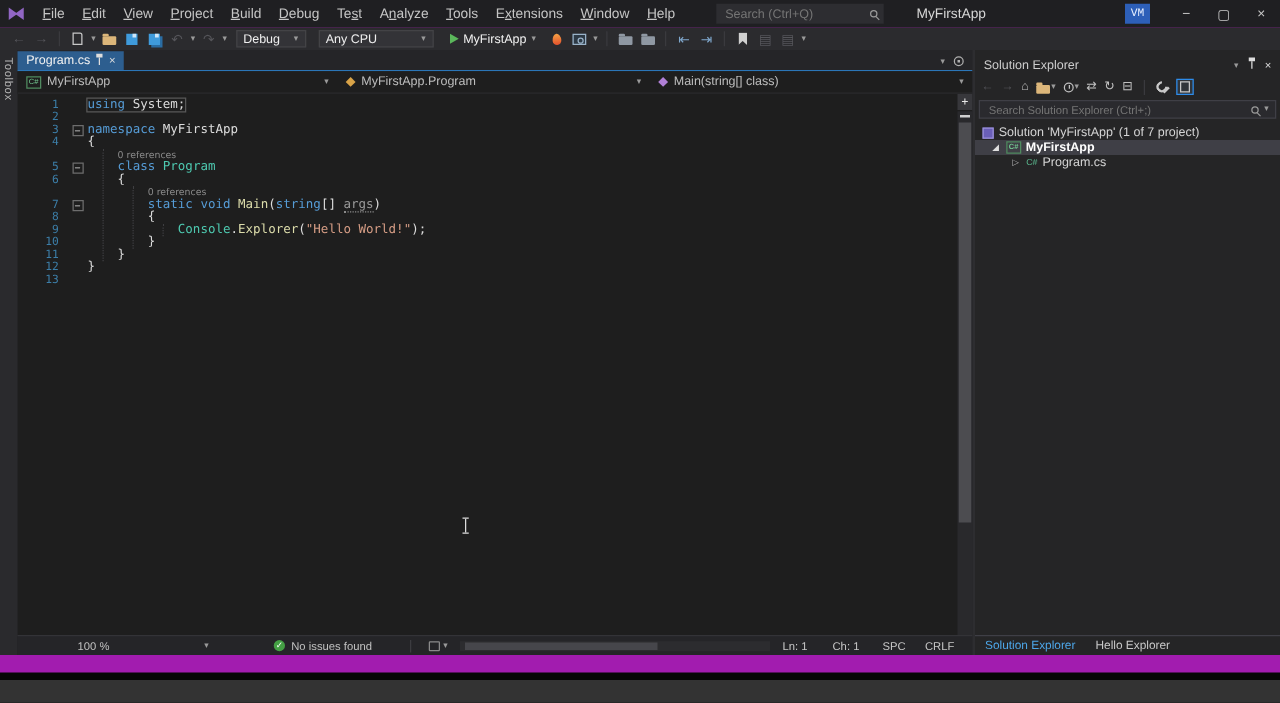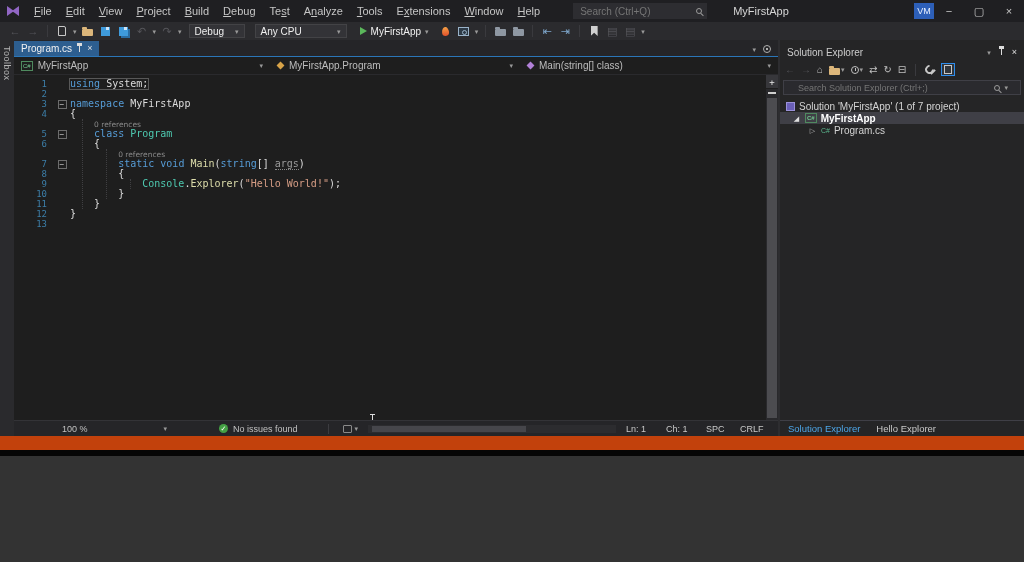--- a/index.html
+++ b/index.html
@@ -1,34 +1,34 @@
 <!DOCTYPE html>
 <html><head>
 <meta charset="utf-8">
 <style>
   html,body{margin:0;padding:0;background:#333;}
   *{box-sizing:border-box;}
-  .screen{position:relative;width:1024px;height:456px;background:#c2410c;overflow:hidden;
+  .screen{position:relative;width:1024px;height:544px;background:#a21caf;overflow:hidden;
     font-family:"Liberation Sans","DejaVu Sans",sans-serif;color:#cccccc;font-size:11px;}
 
   
   .titlebar{position:absolute;top:0;left:0;right:0;height:22px;background:#1f1f22;display:flex;align-items:center;padding-left:7px;}
   .logo{display:flex;align-items:center;margin-right:8px;}
   .logo i{display:block;width:0;height:0;border-top:5px solid transparent;border-bottom:5px solid transparent;}
   .logo .l{border-left:7px solid #9166c4;}
   .logo .r{border-right:7px solid #9166c4;margin-left:-2px;}
   .menu-item{padding:0 7px;color:#c5c5c5;font-size:11px;white-space:nowrap;}
   .menu-item u{text-decoration:underline;}
   .tb-search{display:flex;align-items:center;height:16px;width:134px;margin-left:26px;background:#2d2d31;padding:0 5px;}
   .tb-search input{flex:1;min-width:0;background:transparent;border:0;outline:0;color:#8f8f8f;font-size:10px;font-family:inherit;}
   .mag{width:6px;height:6px;border:1px solid #9a9a9a;border-radius:50%;position:relative;flex:none;}
   .mag::after{content:'';position:absolute;width:4px;height:1px;background:#9a9a9a;transform:rotate(45deg);right:-3px;bottom:-2px;}
   .win-title{margin-left:26px;color:#d6d6d6;}
   .tb-spacer{flex:1;}
-  .avatar{width:20px;height:16px;background:#2d5fb8;color:#e8f0ff;font-size:9px;display:flex;align-items:center;justify-content:center;}
+  .avatar{width:20px;height:16px;background:#2d5fb8;color:#e8f0ff;font-size:9px;display:flex;align-items:center;justify-content:center;margin-right:14px;font-family:Liberation Mono, monospace;}
   .win-btn{width:30px;height:22px;display:flex;align-items:center;justify-content:center;color:#c8c8c8;font-size:11px;}
 
   
   .toolbar{position:absolute;top:22px;left:0;right:0;height:18px;background:#2b2b2e;display:flex;align-items:center;padding-left:8px;gap:4px;}
   .ti{height:15px;min-width:14px;display:flex;align-items:center;justify-content:center;color:#c8c8c8;font-size:11px;}
   .ti.dis{color:#55555a;}
   .caret{font-size:7px;color:#9a9a9a;line-height:1;}
   .tsep{width:1px;height:12px;background:#3a3a3e;margin:0 3px;}
   .combo{height:14px;background:#333337;border:1px solid #434346;color:#eeeeee;display:flex;align-items:center;justify-content:space-between;padding:0 5px;font-size:10px;margin:0 3px;}
   .run{display:flex;align-items:center;gap:4px;margin:0 6px;color:#f0f0f0;font-size:10px;}
@@ -111,21 +111,21 @@
   .sb-toolbar{height:19px;display:flex;align-items:center;padding:0 5px;gap:6px;color:#c0c0c0;}
   .sbi{display:flex;align-items:center;gap:1px;color:#c0c0c0;font-size:10px;line-height:1;}
   .sbi.dis{color:#55555a;}
   .clock{width:8px;height:8px;border:1px solid #c0c0c0;border-radius:50%;position:relative;}
   .clock::after{content:'';position:absolute;left:3px;top:1px;width:1px;height:3px;background:#c0c0c0;}
   .wrench{width:10px;height:10px;position:relative;}
   .wrench::before{content:'';position:absolute;width:5px;height:5px;border:2px solid #c8c8c8;border-radius:50%;border-top-color:transparent;top:0;left:0;transform:rotate(45deg);}
   .wrench::after{content:'';position:absolute;width:2px;height:6px;background:#c8c8c8;bottom:0;right:1px;transform:rotate(45deg);}
   .preview-doc{width:8px;height:9px;border:1px solid #c8c8c8;}
   .active-toggle{border:1px solid #2d8ceb;background:#31353a;padding:1px 2px;display:flex;align-items:center;}
-  .sb-search{height:15px;margin:1px 3px 2px 3px;background:#2a2a2e;border:1px solid #3f3f46;display:flex;align-items:center;padding:0 12px;gap:4px;}
+  .sb-search{height:15px;margin:1px 3px 2px 3px;background:#2a2a2e;border:1px solid #3f3f46;display:flex;align-items:center;padding:0 5px;gap:4px;}
   .sb-search input{flex:1;min-width:0;background:transparent;border:0;outline:0;color:#8a8a8a;font-size:9px;font-family:inherit;}
   .tree{flex:1;padding-top:3px;}
   .tree-row{height:12px;display:flex;align-items:center;gap:4px;color:#d4d4d4;padding-left:6px;}
   .tree-row.selected{background:#3f3f46;color:#ffffff;font-weight:bold;}
   .expander{width:9px;flex:none;font-size:7px;color:#b9b9b9;text-align:center;line-height:1;}
   .expander.open{color:#e0e0e0;}
   .ind1{padding-left:12px;}.ind2{padding-left:28px;}
   .sln-ic{width:9px;height:9px;background:#6a5fb8;border:1px solid #9a91d8;flex:none;}
   .dep-ic{width:8px;height:8px;position:relative;flex:none;}
   .dep-ic::before{content:'';position:absolute;left:0;top:0;width:4px;height:4px;background:#8f9bb3;}

